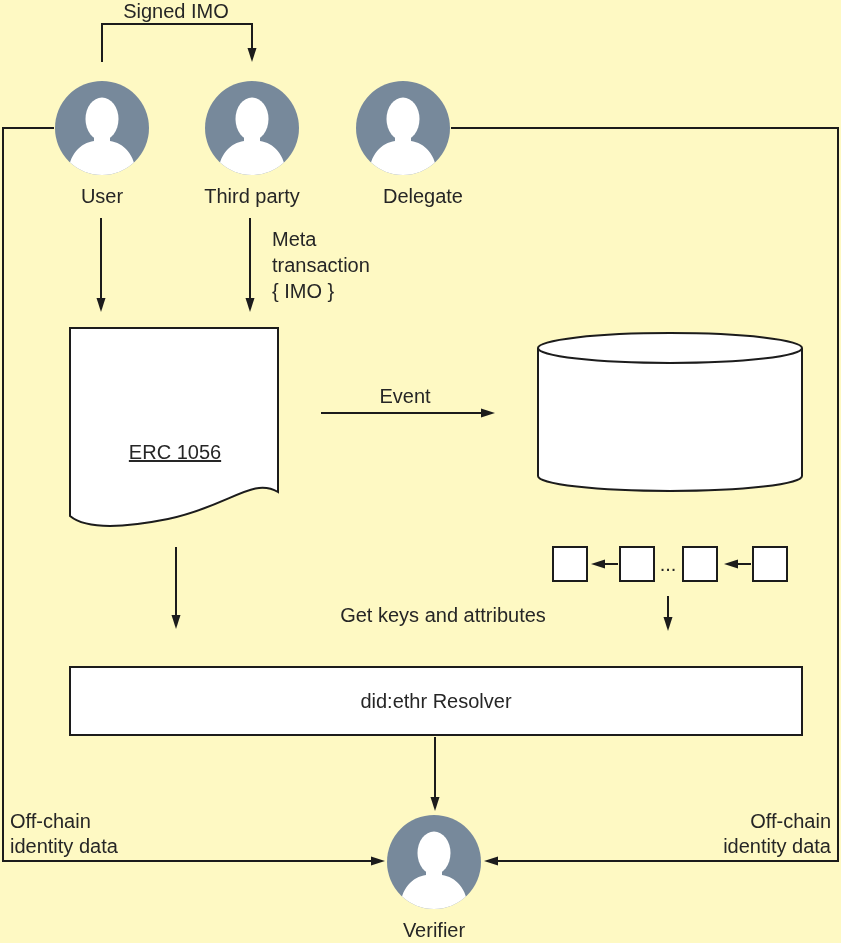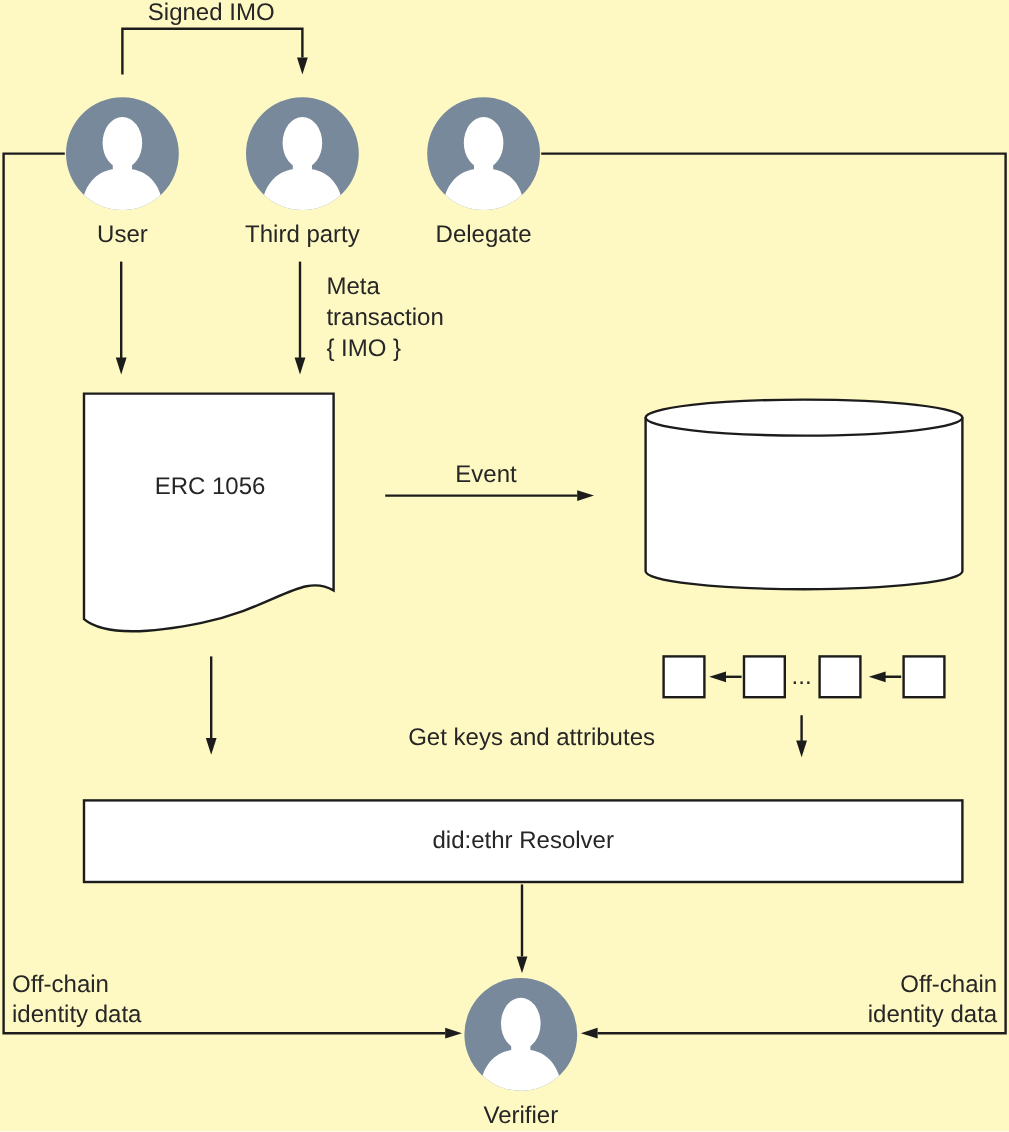--- a/index.html
+++ b/index.html
@@ -125,27 +125,27 @@
     <g>
       <line class="stroke" x1="435" y1="737" x2="435" y2="797"></line>
       <path class="fill" d="M435,811 L430.5,797 L439.5,797 Z"></path>
     </g>
   </svg>
 
   <div class="label center" style="left:96px;top:0;width:160px;line-height:22px;">Signed IMO</div>
 
   <div class="label center" style="left:52px;top:184px;width:100px;line-height:24px;">User</div>
   <div class="label center" style="left:192px;top:184px;width:120px;line-height:24px;">Third party</div>
-  <div class="label center" style="left:343px;top:184px;width:120px;line-height:24px;">Delegate</div>
+  <div class="label center" style="left:343px;top:184px;width:120px;line-height:24px;text-align:right;">Delegate</div>
 
   <div class="label" style="left:272px;top:226px;">Meta
 transaction
 { IMO }</div>
 
-  <div class="label center" style="left:75px;top:394px;width:200px;line-height:24px;">ERC 1056</div>
+  <div class="label center" style="left:75px;top:440px;width:200px;line-height:24px;text-decoration:underline;">ERC 1056</div>
 
   <div class="label center" style="left:345px;top:384px;width:120px;line-height:24px;">Event</div>
 
 
   <div class="label center" style="left:650px;top:552px;width:36px;line-height:24px;">...</div>
 
   <div class="label center" style="left:313px;top:603px;width:260px;line-height:24px;">Get keys and attributes</div>
 
   <div class="label center" style="left:70px;top:689px;width:732px;line-height:24px;">did:ethr Resolver</div>
 

